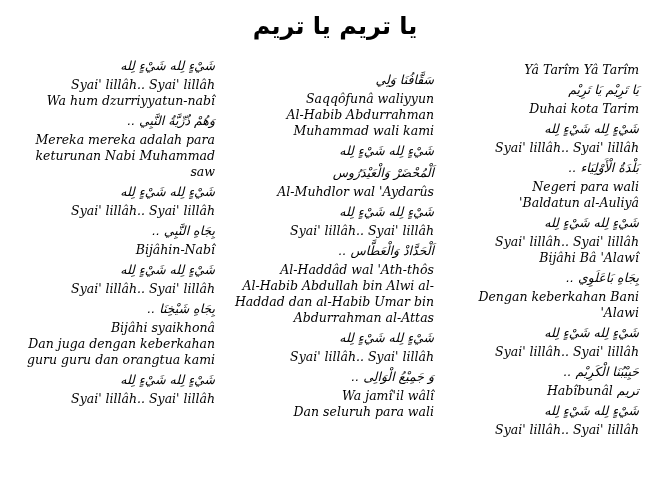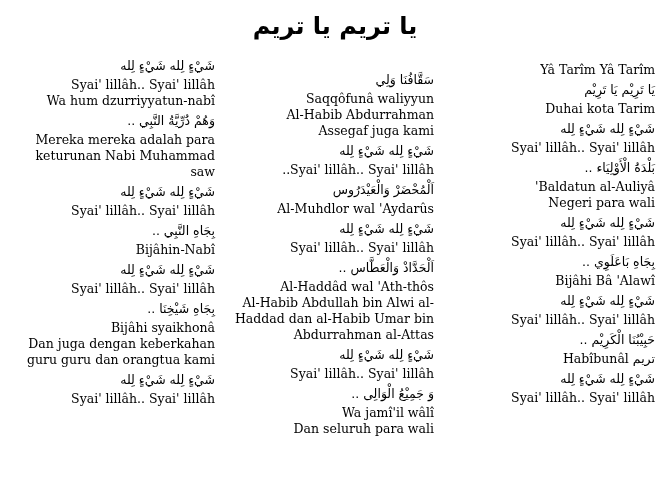--- a/index.html
+++ b/index.html
@@ -22,27 +22,28 @@
     text-align: center;
     direction: rtl;
     font-family: "DejaVu Sans", sans-serif;
     font-size: 24px;
     font-weight: bold;
     line-height: 40px;
   }
   .cols {
     display: flex;
     padding: 2px 15px 0 15px;
+    font-style: italic;
   }
   .col {
     width: 200px;
     text-align: right;
   }
   .col-left   { margin-right: 19px; padding-top: 0; }
-  .col-middle { margin-right: 21px; padding-top: 14px; }
+  .col-middle { margin-right: 5px; padding-top: 14px; }
   .col-right  { padding-top: 8px; }
   .line {
     margin: 0;
   }
   .ar {
     font-family: "DejaVu Sans", sans-serif;
     font-size: 12.5px;
     line-height: 20px;
     direction: rtl;
     margin: 2px 0 1px 0;
@@ -74,49 +75,49 @@
         <div class="line la" dir="ltr">Syai' lillâh.. Syai' lillâh</div>
         <div class="line ar" dir="rtl">بِجَاهِ شَيْخِنَا ..</div>
         <div class="line la" dir="ltr">Bijâhi syaikhonâ</div>
         <div class="line la" dir="ltr">Dan juga dengan keberkahan guru guru dan orangtua kami</div>
         <div class="line ar" dir="rtl">شَيْءٍ لِله شَيْءٍ لِله</div>
         <div class="line la" dir="ltr">Syai' lillâh.. Syai' lillâh</div>
       </div>
     <div class="col col-middle">
         <div class="line ar" dir="rtl">سَقَّافُنَا وَلِي</div>
         <div class="line la" dir="ltr">Saqqôfunâ waliyyun</div>
-        <div class="line la" dir="ltr">Al-Habib Abdurrahman Assegaf juga kami</div>
+        <div class="line la" dir="ltr">Al-Habib Abdurrahman Muhammad wali kami</div>
         <div class="line ar" dir="rtl">شَيْءٍ لِله شَيْءٍ لِله</div>
-        <div class="line la" dir="ltr">..Syai' lillâh.. Syai' lillâh</div>
         <div class="line ar" dir="rtl">اَلْمُحْضَرْ وَالْعَيْدَرُوس</div>
         <div class="line la" dir="ltr">Al-Muhdlor wal 'Aydarûs</div>
         <div class="line ar" dir="rtl">شَيْءٍ لِله شَيْءٍ لِله</div>
         <div class="line la" dir="ltr">Syai' lillâh.. Syai' lillâh</div>
         <div class="line ar" dir="rtl">اَلْحَدَّادْ وَالْعَطَّاس ..</div>
         <div class="line la" dir="ltr">Al-Haddâd wal 'Ath-thôs</div>
         <div class="line la" dir="ltr">Al-Habib Abdullah bin Alwi al-Haddad dan al-Habib Umar bin Abdurrahman al-Attas</div>
         <div class="line ar" dir="rtl">شَيْءٍ لِله شَيْءٍ لِله</div>
         <div class="line la" dir="ltr">Syai' lillâh.. Syai' lillâh</div>
         <div class="line ar" dir="rtl">وَ جَمِيْعُ الْوَالِى ..</div>
         <div class="line la" dir="ltr">Wa jamî'il wâlî</div>
         <div class="line la" dir="ltr">Dan seluruh para wali</div>
       </div>
     <div class="col col-right">
         <div class="line la" dir="ltr">Yâ Tarîm Yâ Tarîm</div>
         <div class="line ar" dir="rtl">يَا تَرِيْم يَا تَرِيْم</div>
         <div class="line la" dir="ltr">Duhai kota Tarim</div>
         <div class="line ar" dir="rtl">شَيْءٍ لِله شَيْءٍ لِله</div>
         <div class="line la" dir="ltr">Syai' lillâh.. Syai' lillâh</div>
         <div class="line ar" dir="rtl">بَلْدَةُ الْأَوْلِيَاء ..</div>
+        <div class="line la" dir="ltr">Negeri para wali</div>
         <div class="line la" dir="ltr">'Baldatun al-Auliyâ</div>
-        <div class="line la" dir="ltr">Negeri para wali</div>
         <div class="line ar" dir="rtl">شَيْءٍ لِله شَيْءٍ لِله</div>
         <div class="line la" dir="ltr">Syai' lillâh.. Syai' lillâh</div>
+        <div class="line la" dir="ltr">Bijâhi Bâ 'Alawî</div>
         <div class="line ar" dir="rtl">بِجَاهِ بَاعَلَوِي ..</div>
-        <div class="line la" dir="ltr">Bijâhi Bâ 'Alawî</div>
+        <div class="line la" dir="ltr">Dengan keberkahan Bani 'Alawi</div>
         <div class="line ar" dir="rtl">شَيْءٍ لِله شَيْءٍ لِله</div>
         <div class="line la" dir="ltr">Syai' lillâh.. Syai' lillâh</div>
         <div class="line ar" dir="rtl">حَبِيْبُنَا الْكَرِيْم ..</div>
         <div class="line la" dir="ltr">Habîbunâl تريم</div>
         <div class="line ar" dir="rtl">شَيْءٍ لِله شَيْءٍ لِله</div>
         <div class="line la" dir="ltr">Syai' lillâh.. Syai' lillâh</div>
       </div>
   </div>
 </div>
 

